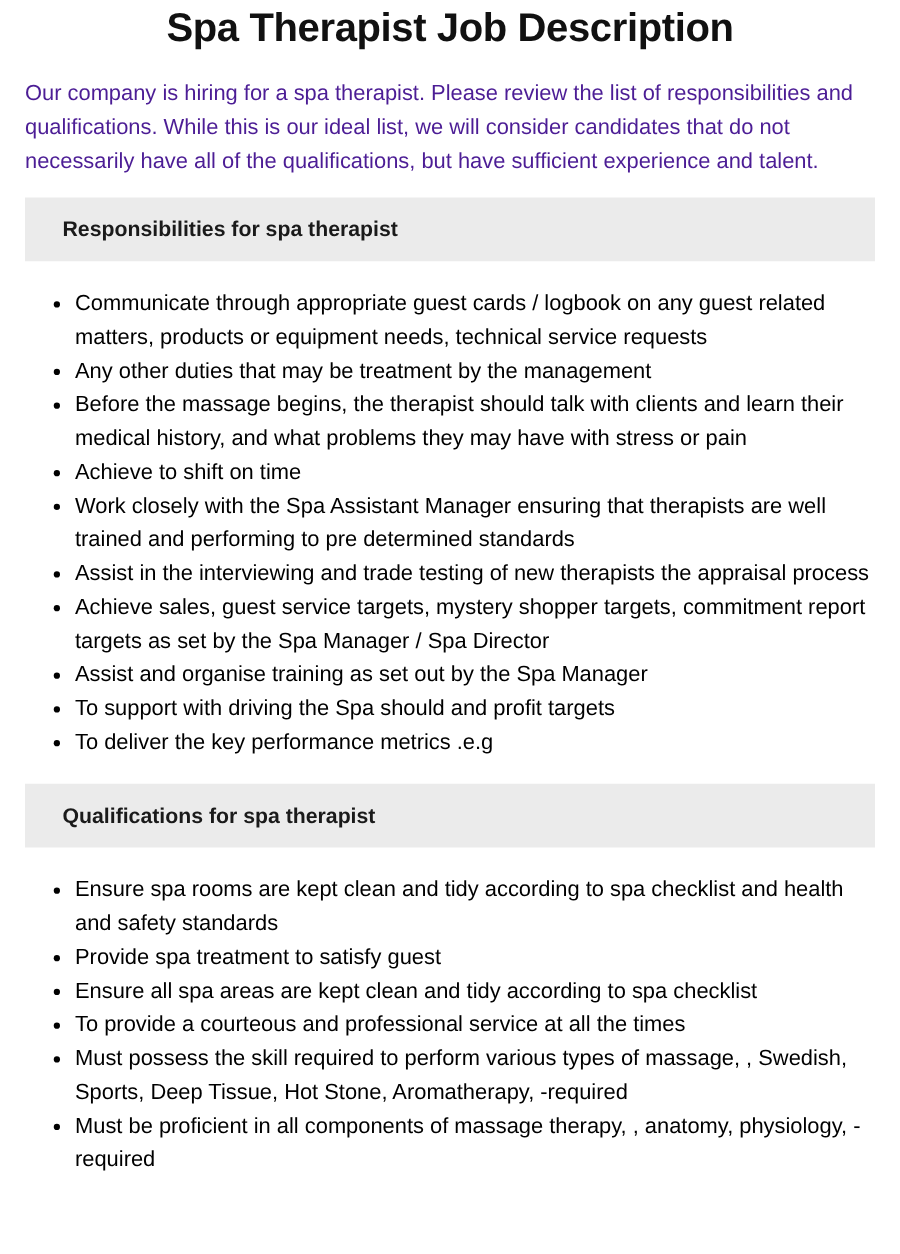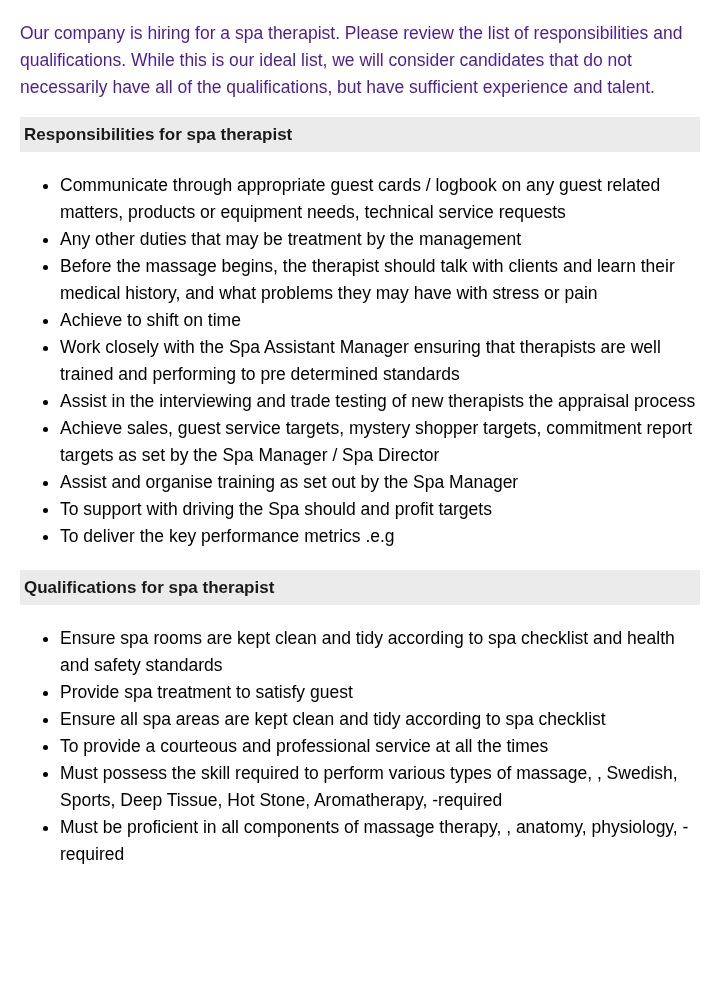--- a/index.html
+++ b/index.html
@@ -18,40 +18,41 @@
       letter-spacing: -0.3px;
     }
     .intro {
       margin: 20px 0 0 0;
       font-size: 17.5px; line-height: 27px;
       color: #4c1d95;
     }
     .section-header {
       margin-top: 16px;
       background: #ebebeb;
-      height: 35px;
+      height: 51px;
       display: flex; align-items: center;
-      padding-left: 4px;
+      padding-left: 30px;
       font-size: 17px; font-weight: bold;
       color: #1a1a1a;
     }
     ul.items {
       margin: 20px 0 0 0;
       padding: 0 0 0 40px;
       font-size: 17.5px; line-height: 27px;
       color: #000000;
     }
     ul.items li { margin: 0; padding-left: 0; }
     .resp-list { margin-top: 20px; }
     .qual-header { margin-top: 20px; text-align: right; }
   </style>
 </head>
 <body>
 
 <div class="page">
+  <h1>Spa Therapist Job Description</h1>
   <p class="intro">Our company is hiring for a spa therapist. Please review the list of responsibilities and qualifications. While this is our ideal list, we will consider candidates that do not necessarily have all of the qualifications, but have sufficient experience and talent.</p>
 
   <div class="section-header">
     <span>Responsibilities for spa therapist</span>
   </div>
   <ul class="items resp-list">
     <li>Communicate through appropriate guest cards / logbook on any guest related matters, products or equipment needs, technical service requests</li>
     <li>Any other duties that may be treatment by the management</li>
     <li>Before the massage begins, the therapist should talk with clients and learn their medical history, and what problems they may have with stress or pain</li>
     <li>Achieve to shift on time</li>

